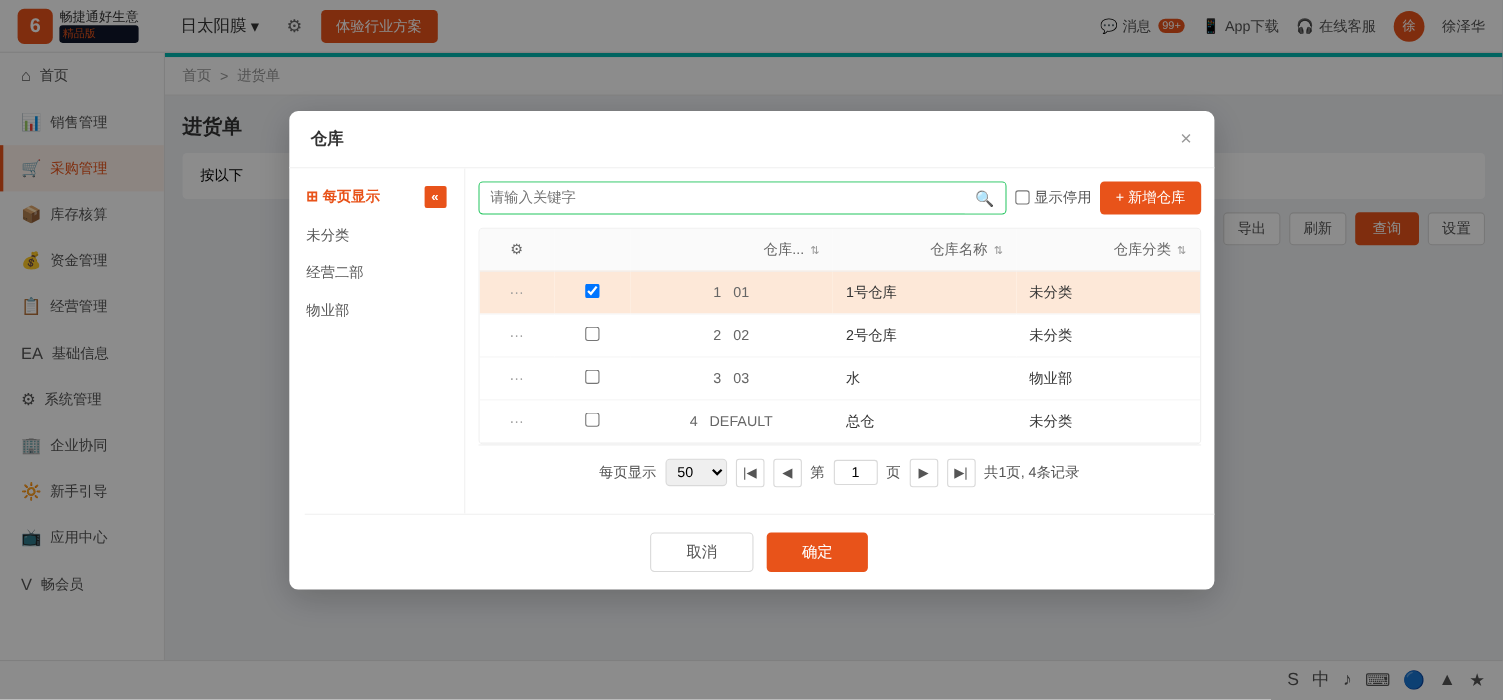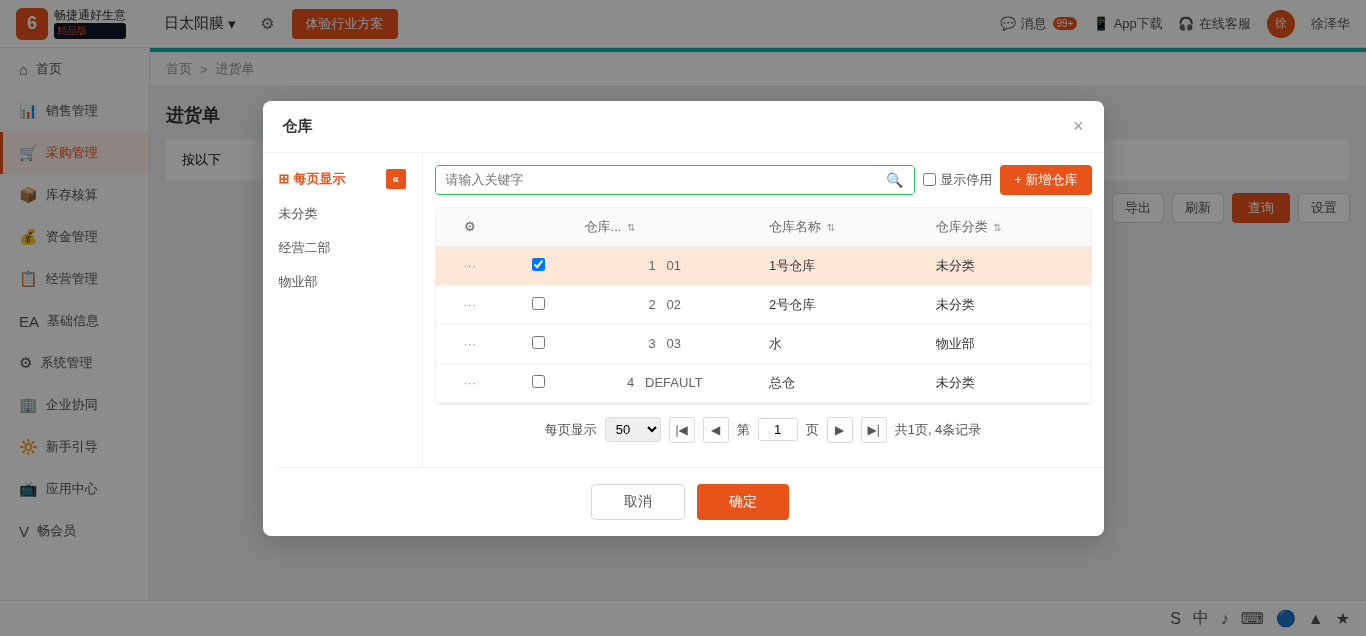--- a/index.html
+++ b/index.html
@@ -324,21 +324,21 @@
       width: 100%;
       border-collapse: collapse;
     }
     thead th {
       background: #fafafa;
       color: #666;
       font-weight: normal;
       font-size: 13px;
       padding: 10px 12px;
       border-bottom: 1px solid #f0f0f0;
-      text-align: left;
+      text-align: right;
       white-space: nowrap;
     }
     thead th.center { text-align: center; }
     tbody tr { border-bottom: 1px solid #f5f5f5; }
     tbody tr.selected { background: #fde8d8; }
     tbody td {
       padding: 10px 12px;
       font-size: 13px;
       color: #333;
     }

